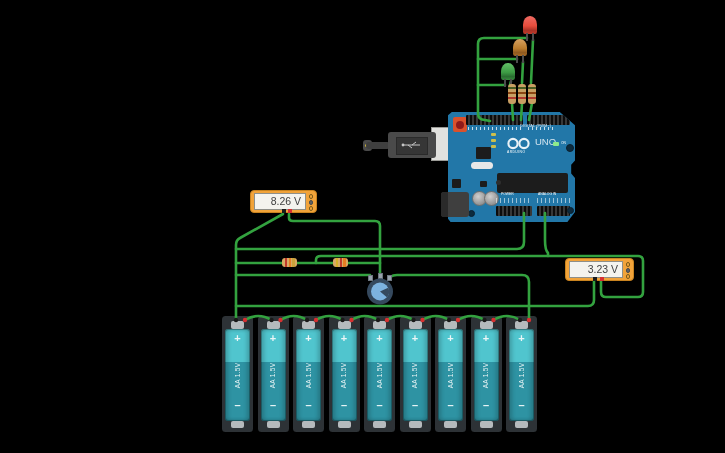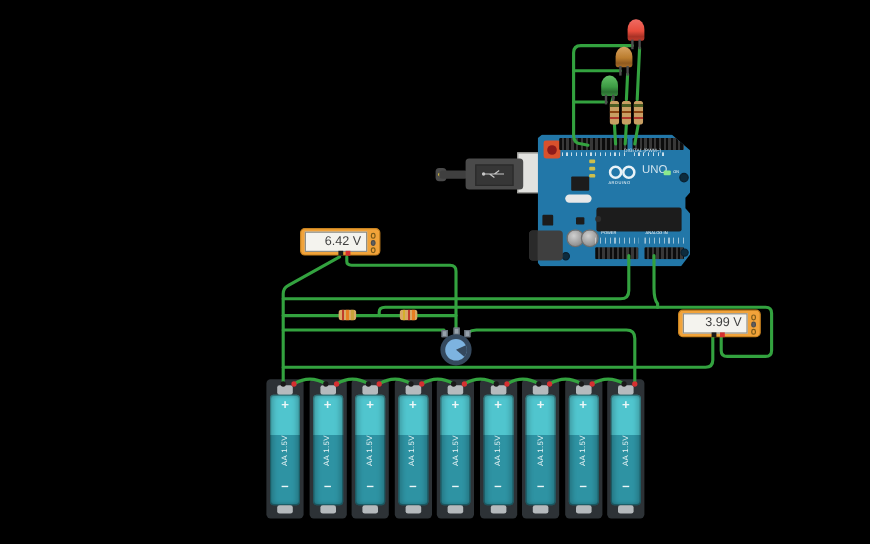--- a/index.html
+++ b/index.html
@@ -271,29 +271,29 @@
         <circle cx="449" cy="320" r="2.2" fill="#191919" stroke="none"></circle>
         <circle cx="458" cy="320" r="2.2" fill="#d63031" stroke="none"></circle>
         <circle cx="484.5" cy="320" r="2.2" fill="#191919" stroke="none"></circle>
         <circle cx="493.5" cy="320" r="2.2" fill="#d63031" stroke="none"></circle>
         <circle cx="520" cy="320" r="2.2" fill="#191919" stroke="none"></circle>
         <circle cx="529" cy="320" r="2.2" fill="#d63031" stroke="none"></circle>
       </g>
   </svg>
 
   <div class="meter" style="left:250px;top:190px;">
-    <div class="disp">6.42 V</div>
+    <div class="disp">8.26 V</div>
     <div class="dot" style="top:3px;"></div>
     <div class="dot mid" style="top:9px;"></div>
     <div class="dot" style="top:15px;"></div>
     <div class="term blk" style="left:31px;"></div>
     <div class="term red" style="left:37px;"></div>
   </div>
   <div class="meter" style="left:565px;top:258px;width:69px;">
-    <div class="disp" style="width:54px;">3.99 V</div>
+    <div class="disp" style="width:54px;">3.23 V</div>
     <div class="dot" style="top:3px;"></div>
     <div class="dot mid" style="top:9px;"></div>
     <div class="dot" style="top:15px;"></div>
     <div class="term blk" style="left:27px;"></div>
     <div class="term red" style="left:34px;"></div>
   </div>
 
   <div class="pot">
     <div class="pin" style="left:3px;top:-1px;"></div>
     <div class="pin" style="left:12.5px;top:-3px;"></div>

